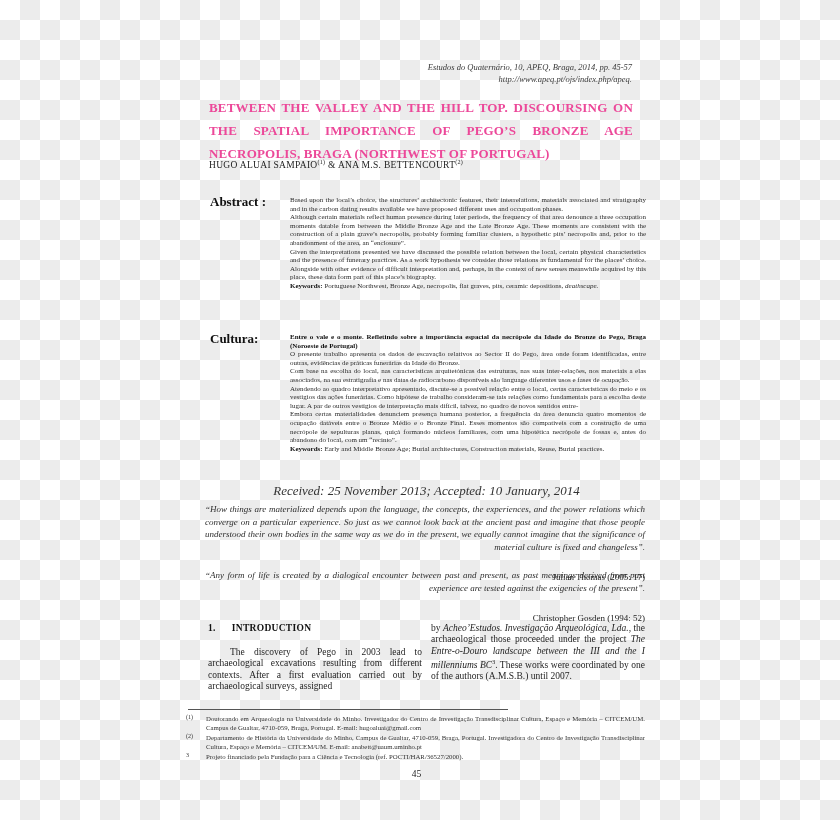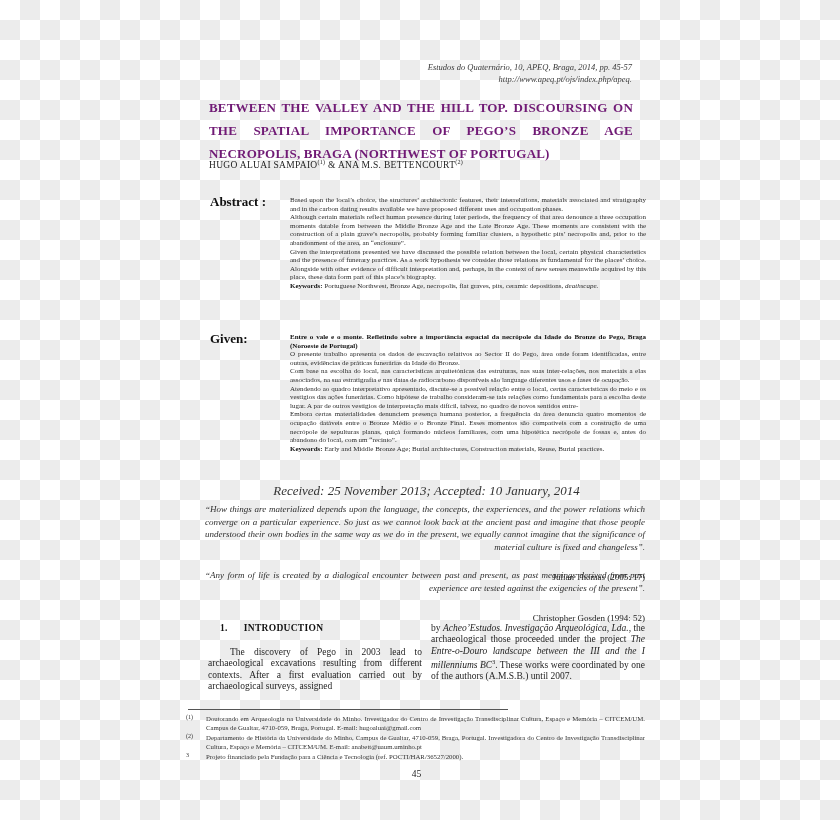--- a/index.html
+++ b/index.html
@@ -13,21 +13,21 @@
       linear-gradient(45deg,#ececec 25%,transparent 25%,transparent 75%,#ececec 75%);
     background-size:40px 40px;
     background-position:0 0,20px 20px;
   }
   .abs { position:absolute; }
   
   .hdr { top:32px; left:208px; width:424px; text-align:right;
          font-style:italic; font-size:8.5px; line-height:12px; color:#3a3a3a;margin-top:29px; }
   
   .title { top:96px; left:209px; width:424px; font-weight:bold; font-size:13px;
-           line-height:23px; text-align:justify; letter-spacing:0.2px; color:#701a75; }
+           line-height:23px; text-align:justify; letter-spacing:0.2px; color:#ec4899; }
   
   .authors { top:159px; left:209px; width:424px; font-size:9.5px; letter-spacing:0.3px; color:#1d1d1d; }
   .authors sup, .fn-marker { font-size:6px; vertical-align:super; }
   
   .side-label { font-weight:bold; font-size:13px; color:#111; }
   .abs-label { top:194px; left:210px; }
   .res-label { top:331px; left:210px; }
   .small-body { font-size:7px; line-height:8.6px; text-align:justify; color:#2b2b2b; }
   .abs-body { top:196px; left:290px; width:356px; }
   .res-body { top:333px; left:290px; width:356px; }
@@ -39,21 +39,21 @@
   .received { top:483px; left:208px; width:437px; text-align:center;
               font-style:italic; font-size:13px; color:#333; }
   
   .quote { left:205px; width:440px; font-style:italic; font-size:9px; line-height:12.5px;
            text-align:justify; text-align-last:right; color:#2e2e2e; }
   .q1 { top:503px; } .q2 { top:569px; }
   .quote .attr { font-style:normal; text-align:center; margin-top:18px; font-size:9px; color:#222; }
   
   .intro-left  { top:623px; left:208px; width:214px; }
   .intro-right { top:623px; left:431px; width:214px; }
-  .intro-head { font-weight:bold; font-size:9.5px; letter-spacing:0.3px; color:#111;margin-left:12px; }
+  .intro-head { font-weight:bold; font-size:9.5px; letter-spacing:0.3px; color:#111; }
   .intro-head .num { margin-right:16px; }
   .intro-par { margin-top:14px; font-size:9.5px; line-height:11.3px; text-align:justify; color:#1e1e1e; }
   .intro-par.indent { text-indent:22px; }
   .intro-right .intro-par { margin-top:0; }
   .it { font-style:italic; }
   .suptxt { font-size:6px; vertical-align:super; }
   
   .fn-rule { top:709px; left:188px; width:320px; border-top:1px solid #555; height:0; }
   .footnotes { top:714px; left:186px; width:459px; }
   .fn-item { display:flex; margin-bottom:1px; }
@@ -77,21 +77,21 @@
 </div>
 
 <div class="abs side-label abs-label">Abstract :</div>
 <div class="abs small-body abs-body">
   <p>Based upon the local’s choice, the structures’ architectonic features, their interrelations, materials associated and stratigraphy and in the carbon dating results available we have proposed different uses and occupation phases.</p>
   <p>Although certain materials reflect human presence during later periods, the frequency of that area denounce a three occupation moments datable from between the Middle Bronze Age and the Late Bronze Age. These moments are consistent with the construction of a plain grave’s necropolis, probably forming familiar clusters, a hypothetic pits’ necropolis and, prior to the abandonment of the area, an “enclosure”.</p>
   <p>Given the interpretations presented we have discussed the possible relation between the local, certain physical characteristics and the presence of funerary practices. As a work hypothesis we consider those relations as fundamental for the places’ choice. Alongside with other evidence of difficult interpretation and, perhaps, in the context of new senses meanwhile acquired by this place, these data form part of this place’s biography.</p>
   <p class="kw"><b>Keywords:</b><span> Portuguese Northwest, Bronze Age, necropolis, flat graves, pits, ceramic depositions, </span><span class="it">deathscape.</span></p>
 </div>
 
-<div class="abs side-label res-label">Given:</div>
+<div class="abs side-label res-label">Cultura:</div>
 <div class="abs small-body res-body">
   <p class="res-title">Entre o vale e o monte. Refletindo sobre a importância espacial da necrópole da Idade do Bronze do Pego, Braga (Noroeste de Portugal)</p>
   <p>O presente trabalho apresenta os dados de escavação relativos ao Sector II do Pego, área onde foram identificadas, entre outras, evidências de práticas funerárias da Idade do Bronze.</p>
   <p>Com base na escolha do local, nas características arquitetónicas das estruturas, nas suas inter-relações, nos materiais a elas associados, na sua estratigrafia e nas datas de radiocarbono disponíveis são language diferentes usos e fases de ocupação.</p>
   <p>Atendendo ao quadro interpretativo apresentado, discute-se a possível relação entre o local, certas características do meio e os vestígios das ações funerárias. Como hipótese de trabalho consideram-se tais relações como fundamentais para a escolha deste lugar. A par de outros vestígios de interpretação mais difícil, talvez, no quadro de novos sentidos entre-</p>
   <p>Embora certas materialidades denunciem presença humana posterior, a frequência da área denuncia quatro momentos de ocupação datáveis entre o Bronze Médio e o Bronze Final. Esses momentos são compatíveis com a construção de uma necrópole de sepulturas planas, quiçá formando núcleos familiares, com uma hipotética necrópole de fossas e, antes do abandono do local, com um “recinto”.</p>
   <p class="kw"><b>Keywords:</b><span> Early and Middle Bronze Age; Burial architectures, Construction materials, Reuse, Burial practices.</span></p>
 </div>
 
 <div class="abs received">Received: 25 November 2013; Accepted: 10 January, 2014</div>

